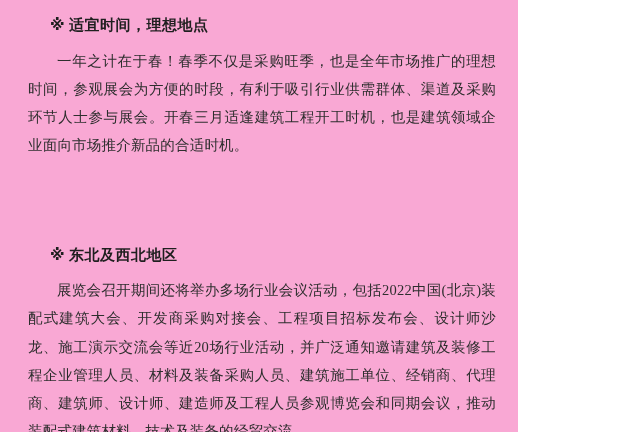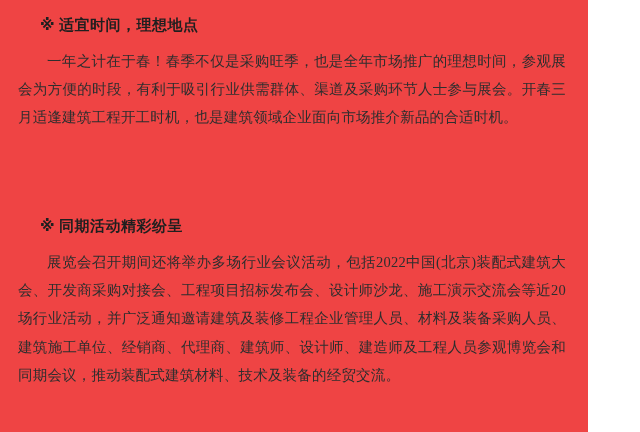--- a/index.html
+++ b/index.html
@@ -9,25 +9,25 @@
   body {
     width: 640px;
     height: 432px;
     background: #ffffff;
     font-family: "Liberation Serif", "DejaVu Serif", serif;
     color: #2b2b2b;
     overflow: hidden;
   }
   .page {
     position: relative;
-    width: 588px;
+    width: 518px;
     height: 432px;
-    background: #ef4444;
+    background: #f9a8d4;
     box-sizing: border-box;
-    padding: 8px 22px 0 18px;
+    padding: 8px 22px 0 28px;
   }
   .section {
     margin: 0;
   }
   .heading {
     font-size: 15px;
     font-weight: bold;
     color: #1f1f1f;
     letter-spacing: 0.5px;
     line-height: 1.5;
@@ -61,18 +61,18 @@
       <span class="mark">※</span><span>适宜时间，理想地点</span>
     </div>
     <p class="para">一年之计在于春！春季不仅是采购旺季，也是全年市场推广的理想时间，参观展会为方便的时段，有利于吸引行业供需群体、渠道及采购环节人士参与展会。开春三月适逢建筑工程开工时机，也是建筑领域企业面向市场推介新品的合适时机。</p>
     <div class="gap-mid"></div>
   </div>
 
   <div class="gap-large"></div>
 
   <div class="section">
     <div class="heading">
-      <span class="mark">※</span><span>同期活动精彩纷呈</span>
+      <span class="mark">※</span><span>东北及西北地区</span>
     </div>
     <p class="para">展览会召开期间还将举办多场行业会议活动，包括2022中国(北京)装配式建筑大会、开发商采购对接会、工程项目招标发布会、设计师沙龙、施工演示交流会等近20场行业活动，并广泛通知邀请建筑及装修工程企业管理人员、材料及装备采购人员、建筑施工单位、经销商、代理商、建筑师、设计师、建造师及工程人员参观博览会和同期会议，推动装配式建筑材料、技术及装备的经贸交流。</p>
   </div>
 
 </div>
 
 </body></html>

